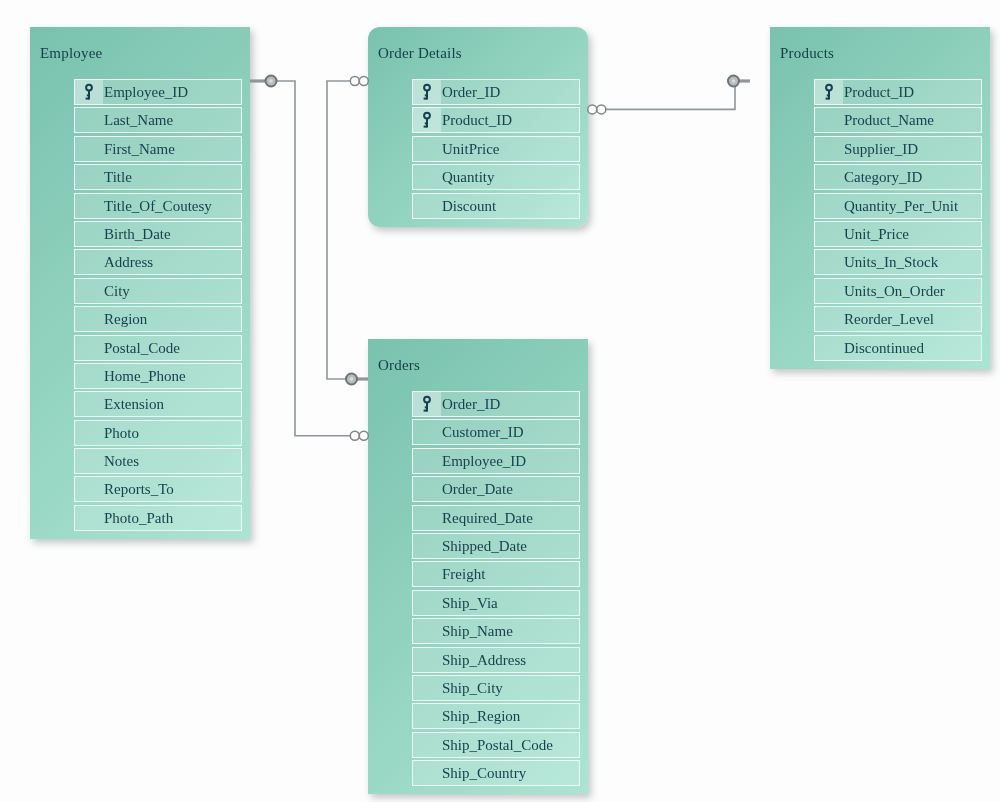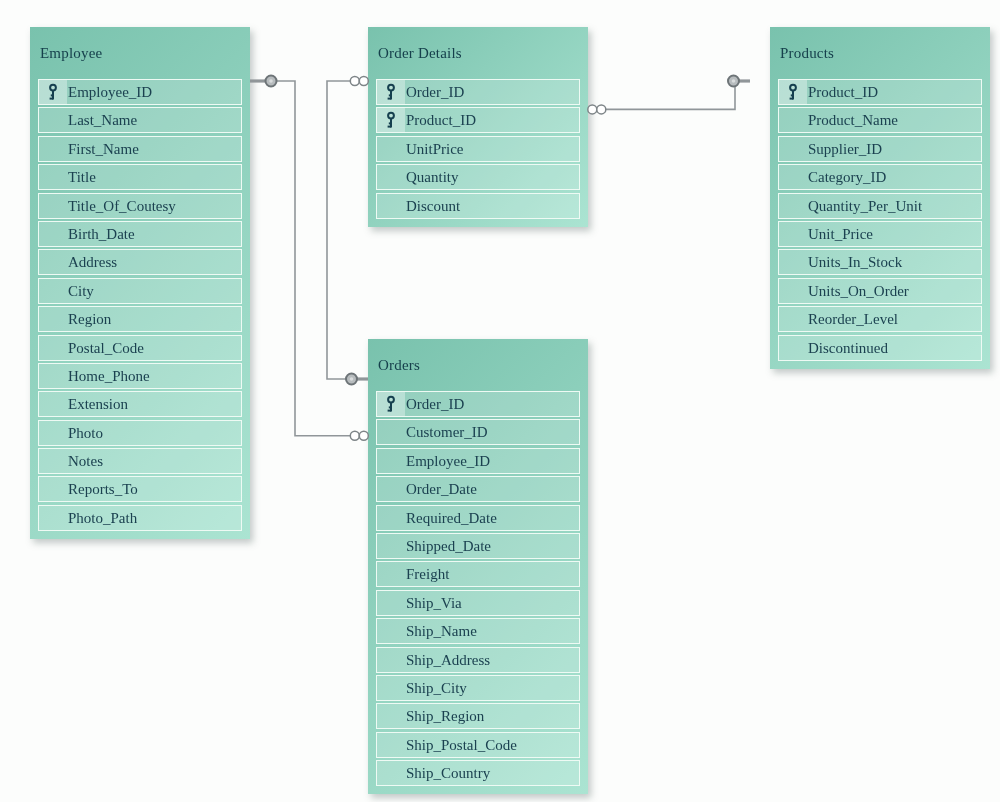--- a/index.html
+++ b/index.html
@@ -28,34 +28,35 @@
   }
   .etable{
     position:absolute;
     width:220px;
     box-sizing:border-box;
     padding:0 8px 8px 8px;
     background:linear-gradient(135deg,var(--table-grad-start) 0%,var(--table-grad-end) 100%);
     box-shadow:3px 4px 7px rgba(125,138,135,0.45);
   }
   .pos-employee{left:30px;top:27px;}
-  .pos-orderdetails{left:368px;top:27px;}
+  .pos-orderdetails{left:368px;top:27px;border-radius:12px;}
   .pos-products{left:770px;top:27px;}
   .pos-orders{left:368px;top:339px;}
   .ttl{
     height:52px;
     display:flex;align-items:center;
     padding-left:2px;
     font-size:15px;
     color:var(--title-text);
     letter-spacing:0.2px;
   }
   .rows{
     display:flex;flex-direction:column;
     row-gap:2.4px;
+    margin-left:36px;
   }
   .row{
     height:26px;
     box-sizing:border-box;
     border:1px solid var(--row-border);
     background:var(--row-fill);
     display:flex;align-items:center;
   }
   .kcell{
     width:28px;height:100%;

